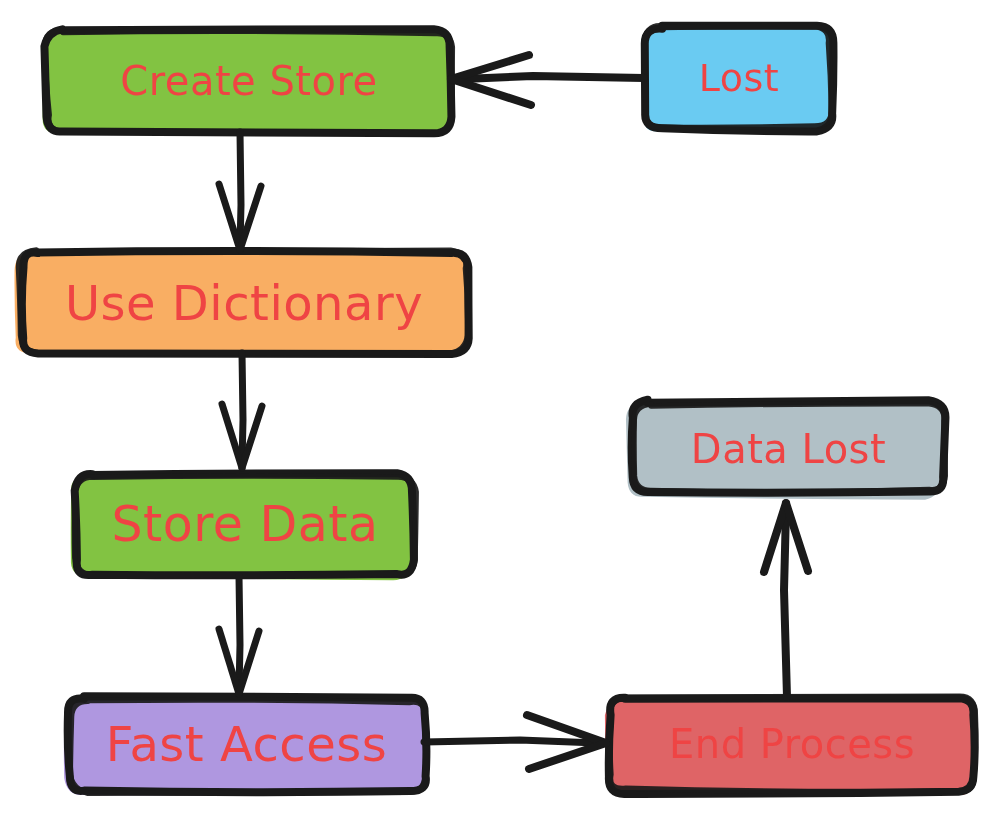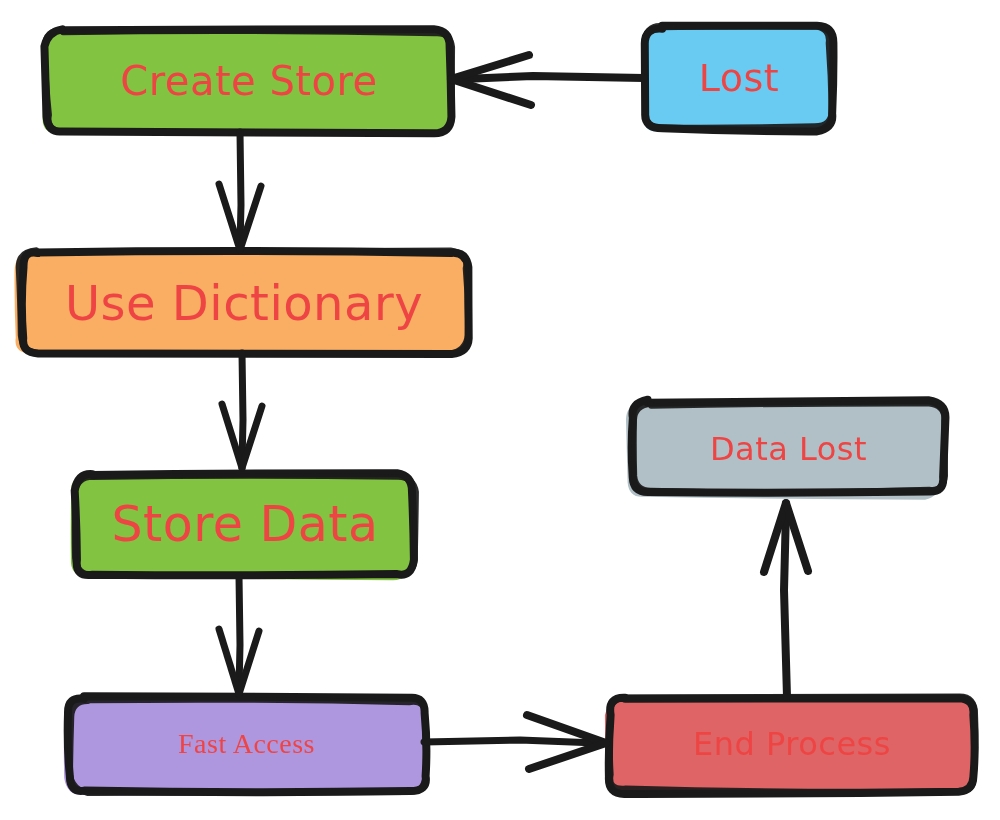--- a/index.html
+++ b/index.html
@@ -125,17 +125,17 @@
         <path d="M 786 503 L 808 571" stroke-width="8"></path>
       </g>
     </g>
   </svg>
 
   <div id="node-labels">
       <div class="node-label" style="left: 645px; top: 28px; width: 188px; height: 100px; font-size: 38px;">Lost</div>
       <div class="node-label" style="left: 48px; top: 30px; width: 402px; height: 101px; font-size: 40px;">Create Store</div>
       <div class="node-label" style="left: 20px; top: 253px; width: 448px; height: 100px; font-size: 48px;">Use Dictionary</div>
       <div class="node-label" style="left: 76px; top: 473px; width: 338px; height: 103px; font-size: 49px;">Store Data</div>
-      <div class="node-label" style="left: 68px; top: 697px; width: 357px; height: 94px; font-size: 28px; font-family: Liberation Serif, serif;">Fast Access</div>
-      <div class="node-label" style="left: 608px; top: 697px; width: 368px; height: 94px; font-size: 32px;">End Process</div>
-      <div class="node-label" style="left: 632px; top: 402px; width: 313px; height: 93px; font-size: 32px;">Data Lost</div>
+      <div class="node-label" style="left: 68px; top: 697px; width: 357px; height: 94px; font-size: 48px;">Fast Access</div>
+      <div class="node-label" style="left: 608px; top: 697px; width: 368px; height: 94px; font-size: 40px;">End Process</div>
+      <div class="node-label" style="left: 632px; top: 402px; width: 313px; height: 93px; font-size: 40px;">Data Lost</div>
     </div>
 </div>
 
 </body></html>

